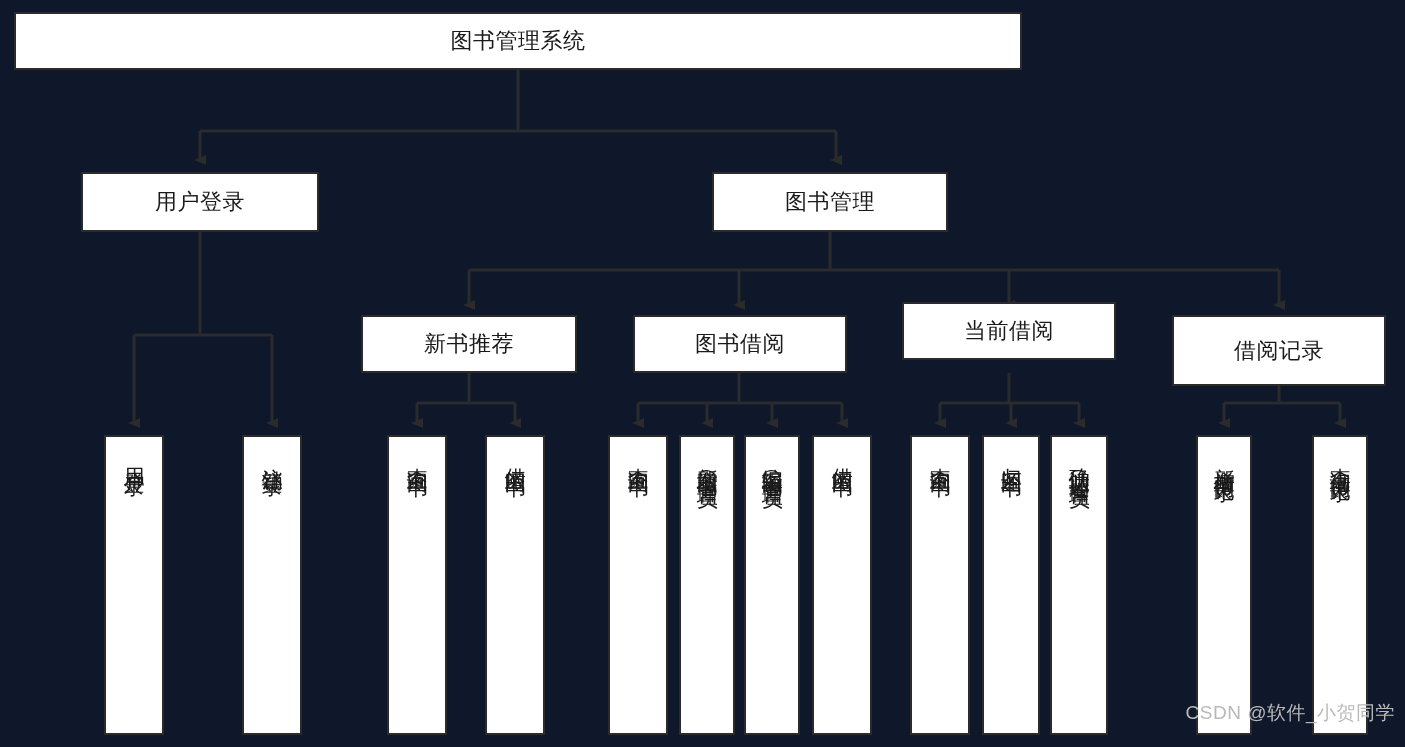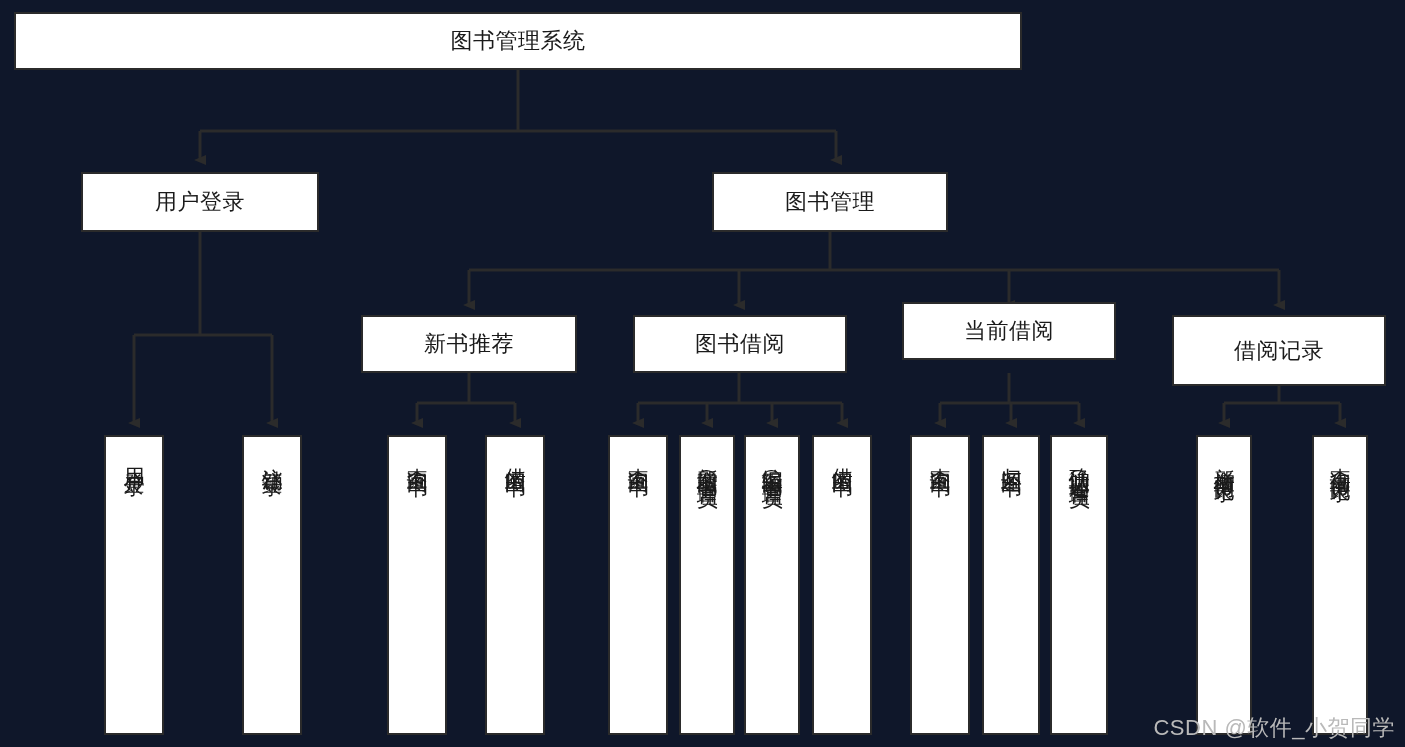--- a/index.html
+++ b/index.html
@@ -59,22 +59,22 @@
     writing-mode: vertical-rl;
     text-orientation: upright;
     font-size: 21px;
     line-height: 1.25;
     letter-spacing: 3px;
     white-space: nowrap;
   }
   .watermark {
     position: absolute;
     right: 10px;
-    bottom: 4px;
-    font-size: 22px;
+    bottom: 21px;
+    font-size: 19px;
     color: #b9b9b9;
     letter-spacing: 0.5px;
     white-space: nowrap;
   }
 </style>
 </head>
 <body>
 
 <div id="canvas">
 

